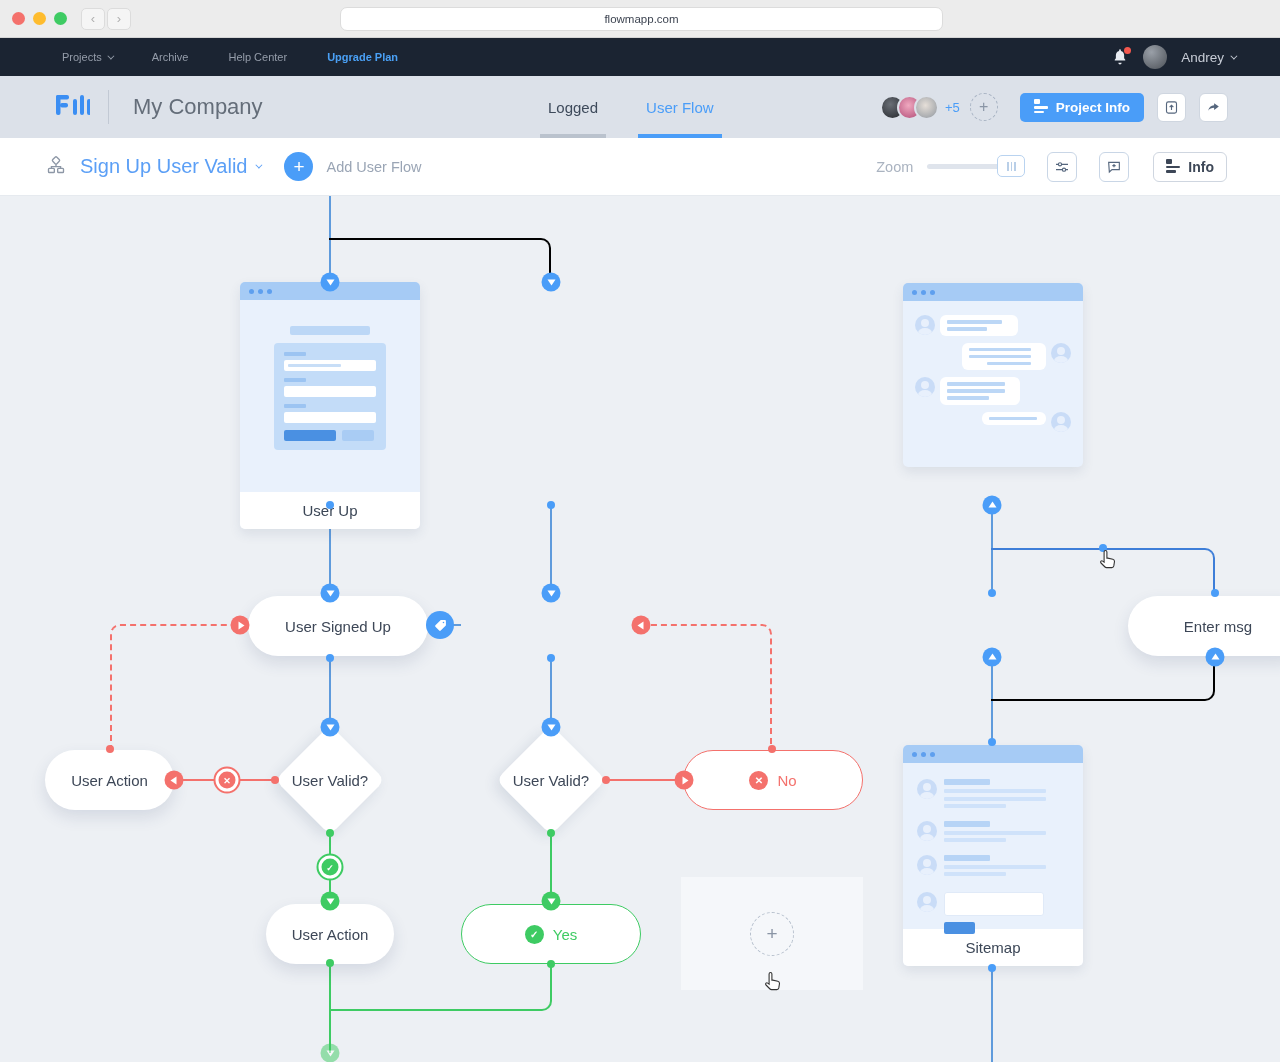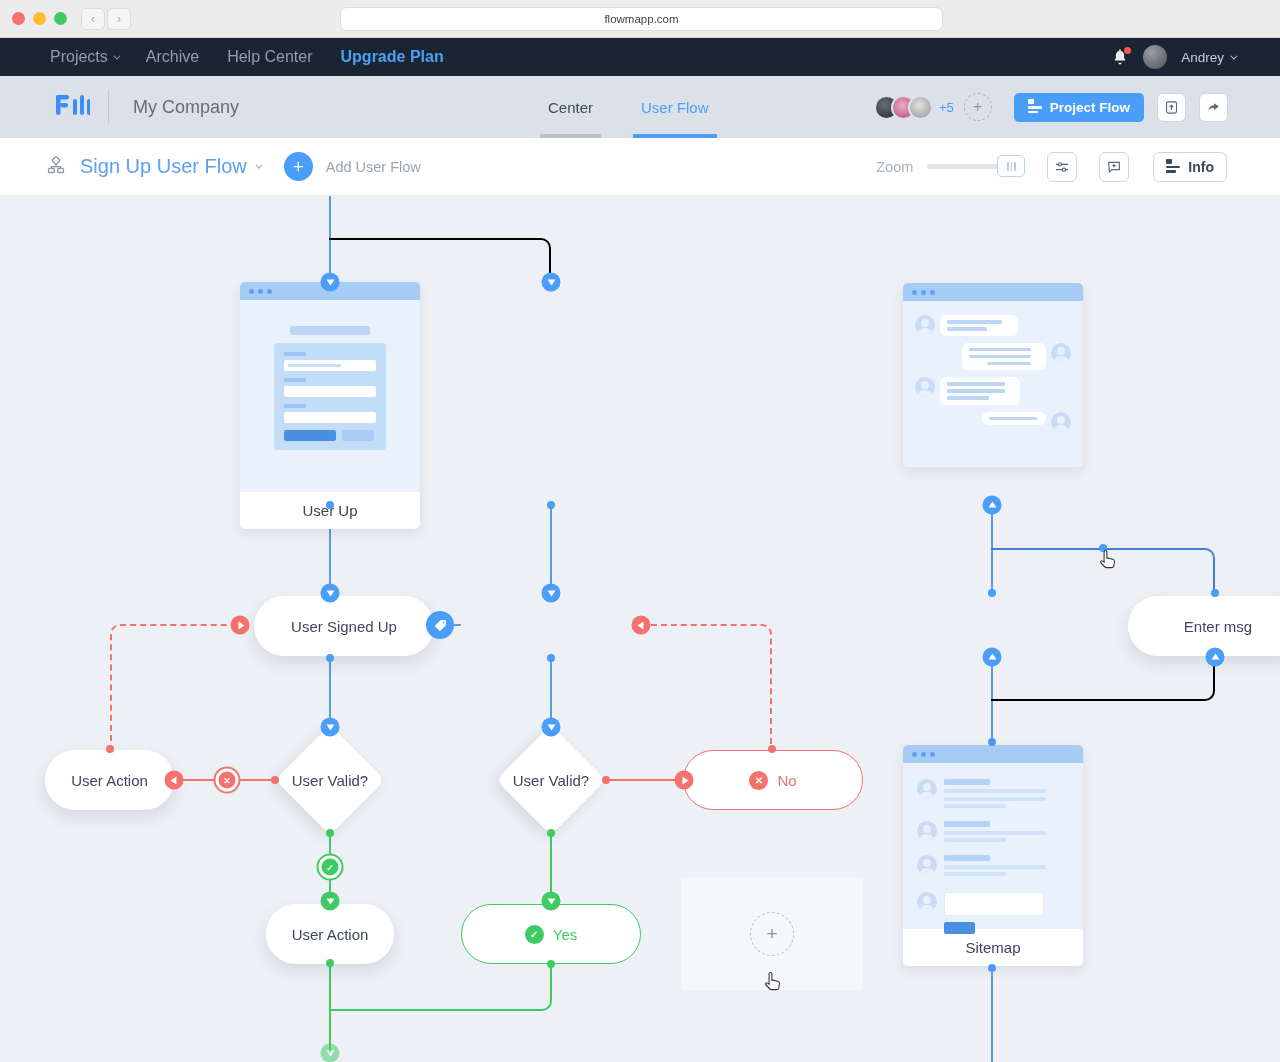--- a/index.html
+++ b/index.html
@@ -10,35 +10,35 @@
   .chrome { height:38px; background:#ececec; border-bottom:1px solid #d5d5d5; position:relative; display:flex; align-items:center; }
   .traffic { display:flex; gap:8px; margin-left:12px; }
   .light { width:13px; height:13px; border-radius:50%; }
   .light.red{background:#ff5f57;} .light.yellow{background:#febc2e;} .light.green{background:#28c840;}
   .navbtns { display:flex; gap:2px; margin-left:14px; }
   .navbtn { width:24px; height:22px; background:#f5f5f5; border:1px solid #dcdcdc; border-radius:5px; color:#b0b0b0; font-size:13px; display:flex; align-items:center; justify-content:center; }
   .urlbar { position:absolute; left:340px; top:7px; width:603px; height:24px; background:#fff; border:1px solid #dcdcdc; border-radius:7px; display:flex; align-items:center; justify-content:center; font-size:11.5px; color:#3d4451; }
 
   
   .navbar { height:38px; background:#1b2432; display:flex; align-items:center; padding:0 45px 0 50px; }
-  .nav-item { color:#959daa; font-size:16px; margin-right:28px; display:flex; align-items:center; gap:5px; cursor:default; }
+  .nav-item { color:#959daa; font-size:11px; margin-right:28px; display:flex; align-items:center; gap:5px; cursor:default;margin-left:12px; }
   .nav-item.upgrade { color:#4aa0f5; font-weight:bold; }
   .caret { display:inline-block; width:5px; height:5px; border:solid currentColor; border-width:0 1.5px 1.5px 0; transform:rotate(45deg) translateY(-2px); }
   .nav-right { margin-left:auto; display:flex; align-items:center; gap:14px; }
   .bell { position:relative; width:18px; height:18px; }
   .bell svg { width:18px; height:18px; fill:#e8ecf2; }
   .bell-dot { position:absolute; top:-1px; right:-2px; width:7px; height:7px; background:#f4584e; border-radius:50%; }
   .nav-avatar { width:24px; height:24px; border-radius:50%; background:radial-gradient(circle at 35% 30%, #9aa0a8, #4c5158); }
   .nav-user { color:#c7ccd6; font-size:13.5px; display:flex; align-items:center; gap:6px; }
 
   
   .header { height:62px; background:#dce1e9; display:flex; align-items:center; position:relative; }
   .logo { margin-left:56px; }
   .divider { width:1px; height:34px; background:#c2c9d4; margin:0 24px 0 18px; }
-  .company { font-size:18px; color:#646d79; }
+  .company { font-size:22px; color:#646d79; }
   .tabs { position:absolute; left:540px; bottom:0; display:flex; gap:32px; }
   .tab { padding:0 8px 18px; font-size:15px; color:#3e4a5b; border-bottom:4px solid #bac2cd; }
   .tab.active { color:#4a9df8; border-bottom-color:#4a9df8; }
   .header-right { margin-left:auto; display:flex; align-items:center; margin-right:52px; }
   .avatars { display:flex; }
   .avatar { width:25px; height:25px; border-radius:50%; border:2px solid #dce1e9; margin-right:-8px; }
   .avatar.a1{ background:radial-gradient(circle at 40% 35%, #6a6f76, #23262b); }
   .avatar.a2{ background:radial-gradient(circle at 45% 40%, #f0a9c0, #b04a75); }
   .avatar.a3{ background:radial-gradient(circle at 45% 40%, #e6dfd8, #8f969e); }
   .more-count { color:#4a9df8; font-size:13px; margin:0 10px 0 14px; }
@@ -201,41 +201,41 @@
             <rect x="4" y="10" width="8" height="4.5" rx="2"></rect>
             <rect x="17" y="6" width="4" height="16" rx="2"></rect>
             <rect x="24" y="2" width="4" height="20" rx="2"></rect>
             <rect x="31" y="6" width="4" height="16" rx="2"></rect>
           </g>
         </svg>
     </span>
     <span class="divider"></span>
     <span class="company">My Company</span>
     <div class="tabs">
-      <span class="tab">Center</span>
+      <span class="tab">Logged</span>
       <span class="tab active">User Flow</span>
     </div>
     <div class="header-right">
       <div class="avatars">
         <span class="avatar a1"></span>
         <span class="avatar a2"></span>
         <span class="avatar a3"></span>
       </div>
       <span class="more-count">+5</span>
       <span class="dashed-plus">+</span>
       <button class="btn-project-info">
         <span class="list-glyph" style="color:#fff">
             <span class="dbl">
               <b></b>
               <i></i>
             </span>
             <i style="width:14px;background:currentColor"></i>
             <i style="width:10px;background:currentColor"></i>
           </span>
-        <span>Project Flow</span>
+        <span>Project Info</span>
       </button>
       <span class="icon-sq">
         <svg viewBox="0 0 24 24">
             <rect x="4" y="3" width="16" height="18" rx="3"></rect>
             <path d="M12 16v-7M9 11.5 12 8.5l3 3"></path>
           </svg>
       </span>
       <span class="icon-sq">
         <svg viewBox="0 0 24 24" style="fill:#55667d;stroke:none">
             <path d="M13 5v3.2C8 8.5 4.5 11.5 3.5 17c2.3-3.1 5.3-4.6 9.5-4.6V16l7.5-5.5z"></path>
@@ -246,21 +246,21 @@
 
   <div class="toolbar">
     <span class="flow-icon">
       <svg viewBox="0 0 24 24">
           <rect x="8.5" y="3" width="7" height="7" rx="1.5" transform="rotate(45 12 6.5)"></rect>
           <rect x="3" y="16" width="7" height="5" rx="1"></rect>
           <rect x="14" y="16" width="7" height="5" rx="1"></rect>
           <path d="M12 11v3M6.5 16v-2h11v2"></path>
         </svg>
     </span>
-    <span class="flow-title">Sign Up User Flow</span>
+    <span class="flow-title">Sign Up User Valid</span>
     <i class="caret flow-caret"></i>
     <span class="add-circle">+</span>
     <span class="add-label">Add User Flow</span>
     <div class="toolbar-right">
       <span class="zoom-label">Zoom</span>
       <span class="zoom-track">
         <span class="zoom-handle">
             <i></i>
             <i></i>
             <i></i>
@@ -418,21 +418,21 @@
           </div>
         <div class="cmt-row" style="margin-bottom:0;">
             <span class="mock-av"></span>
             <span class="cmt-input"></span>
           </div>
         <div class="cmt-btn"></div>
       </div>
       <div class="card-label">Sitemap</div>
     </div>
 
-    <div class="pill" style="left:254px; top:400px; width:180px;">
+    <div class="pill" style="left:248px; top:400px; width:180px;">
         <span>User Signed Up</span>
       </div>
     <div class="pill" style="left:1128px; top:400px; width:180px;">
         <span>Enter msg</span>
       </div>
     <div class="pill" style="left:45px; top:554px; width:129px;">
         <span>User Action</span>
       </div>
     <div class="pill red-b" style="left:683px; top:554px; width:180px;">
         <span class="badge-ic r">✕</span>

